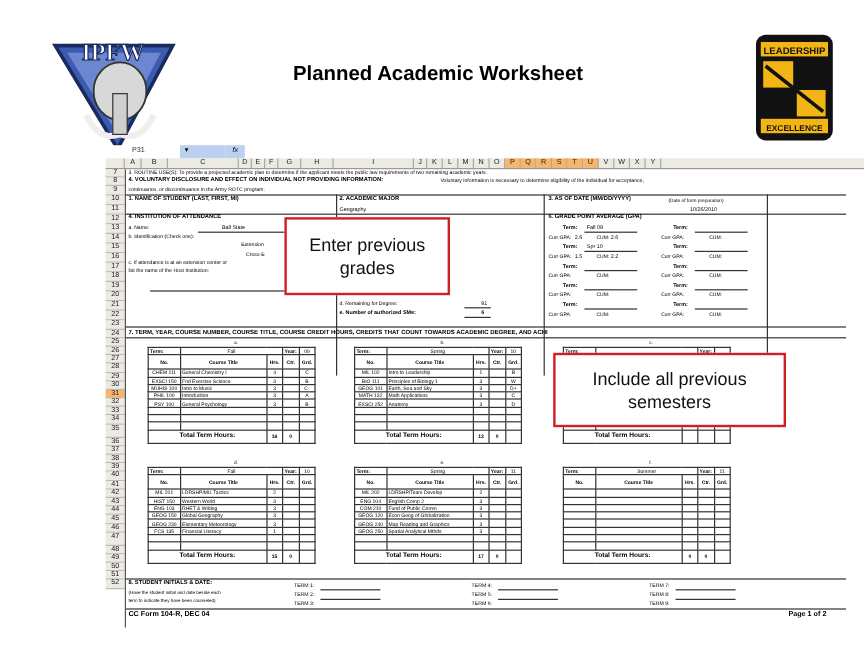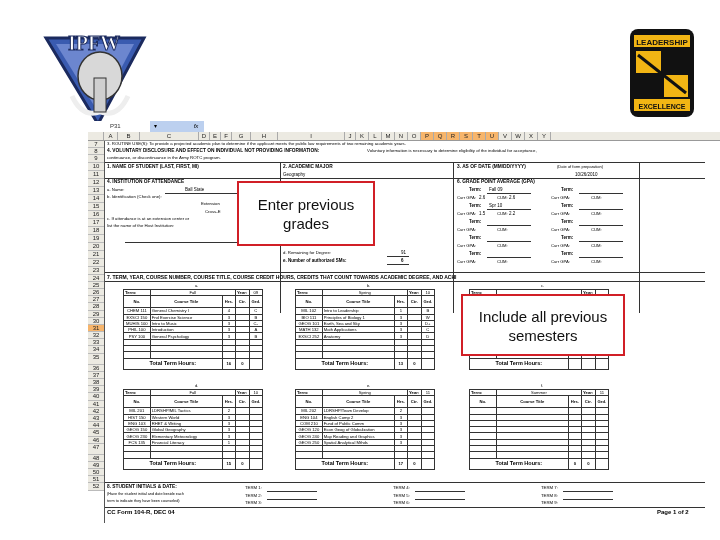--- a/index.html
+++ b/index.html
@@ -48,20 +48,21 @@
   <rect x="6" y="8" width="56" height="12" fill="#f2b514"></rect>
   <rect x="6" y="72" width="56" height="12" fill="#f2b514"></rect>
   <rect x="8" y="24" width="25" height="22" fill="#f2b514"></rect>
   <rect x="36" y="48" width="24" height="22" fill="#f2b514"></rect>
   <line x1="10" y1="28" x2="58" y2="66" stroke="#111" stroke-width="3"></line>
   <text x="34" y="18" text-anchor="middle" font-size="8" font-weight="bold" fill="#111" font-family="Liberation Sans, sans-serif">LEADERSHIP</text>
   <text x="34" y="82" text-anchor="middle" font-size="7" font-weight="bold" fill="#111" font-family="Liberation Sans, sans-serif">EXCELLENCE</text>
 </svg>
 
 <div class="title">
+  <div class="l2">Planned Academic Worksheet</div>
 </div>
 
 <div class="sheet">
   <div class="fxbar">
     <div class="namebox">P31</div>
     <div class="dd">▾</div>
     <div class="fx">fx</div>
   </div>
   <div class="colhdr" id="colhdr">
       <div style="width: 16px;"></div>
@@ -746,15 +747,15 @@
       </div>
     <div class="hline" style="left:0;top:366px;width:600px;"></div>
     <div class="abs b" style="left:2px;top:368px;font-size:6px;">CC Form 104-R, DEC 04</div>
     <div class="abs b" style="left:552px;top:368px;font-size:6px;">Page 1 of 2</div>
   </div>
 </div>
 
 <div class="callout" style="left:237px;top:181px;width:138px;height:65px;padding-top:12px;">
   <span>Enter previous grades</span>
 </div>
-<div class="callout" style="left:461px;top:294px;width:164px;height:62px;padding-top:11px;">
+<div class="callout" style="left:461px;top:294px;width:194px;height:62px;padding-top:11px;">
   <span>Include all previous semesters</span>
 </div>
 
 </body></html>

